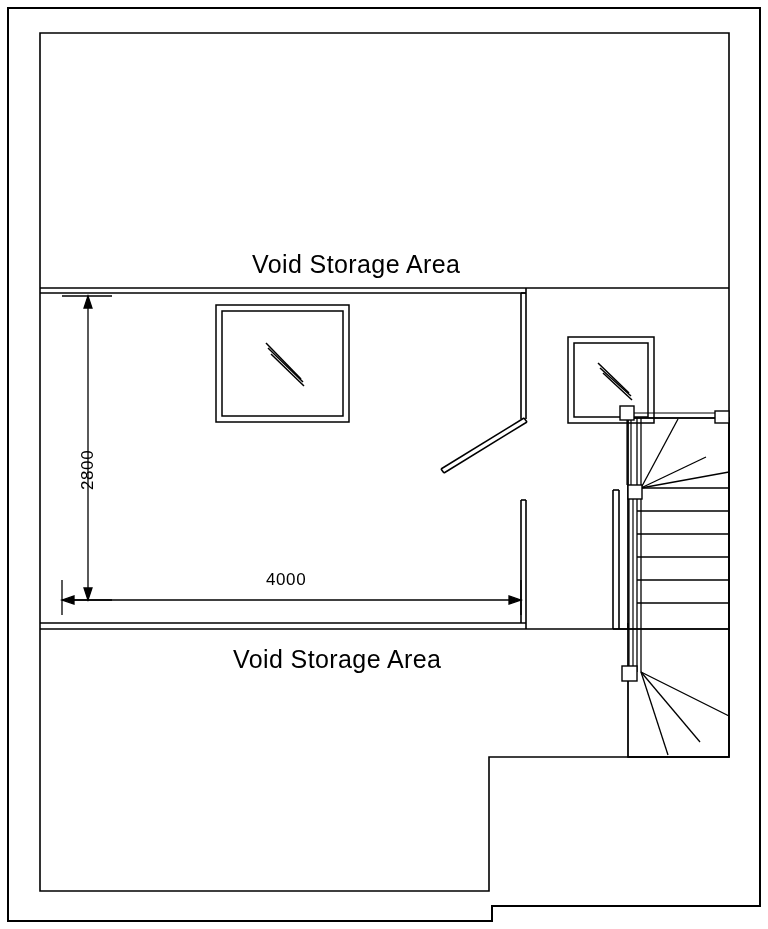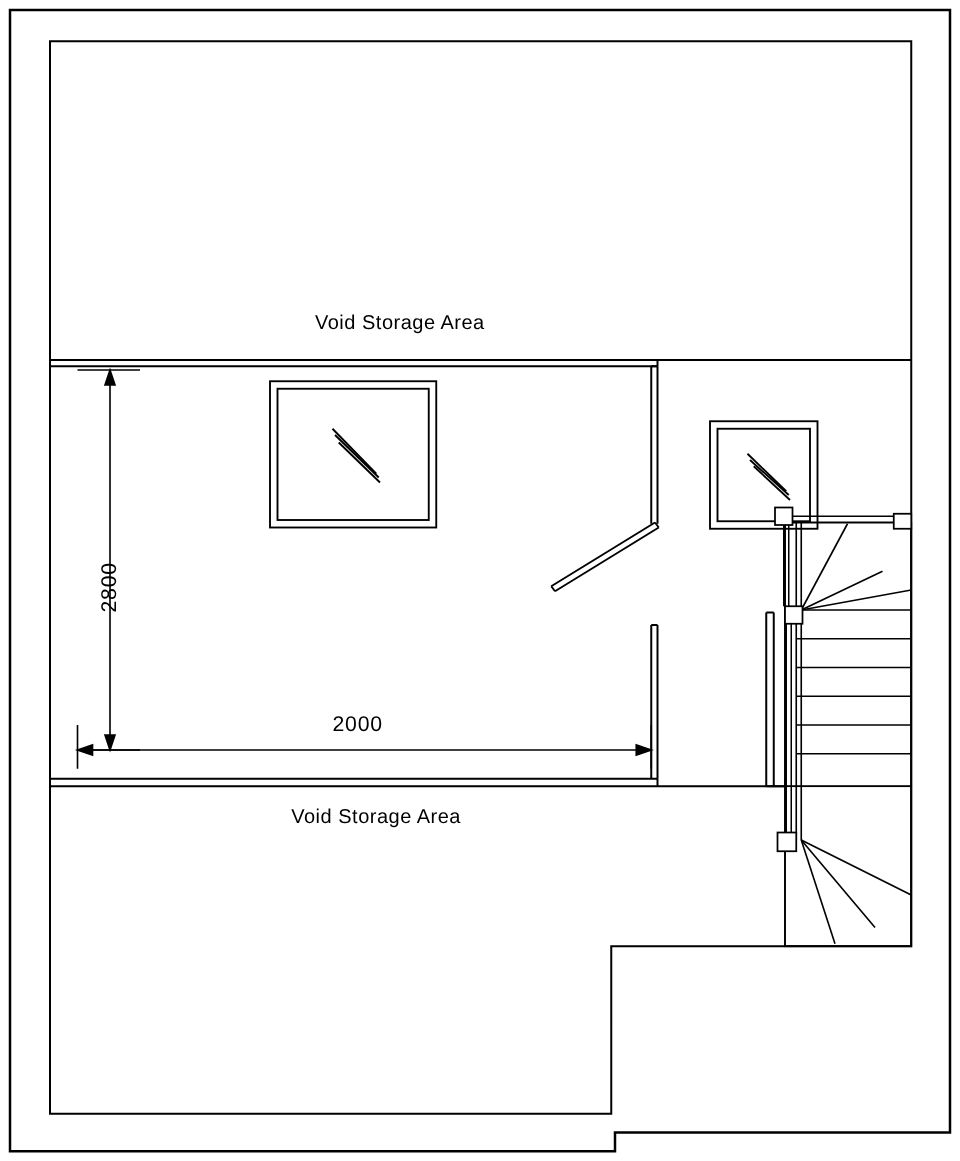--- a/index.html
+++ b/index.html
@@ -24,21 +24,21 @@
     width: 768px;
     height: 929px;
   }
   .lbl {
     position: absolute;
     color: #000000;
     font-family: "Liberation Sans", sans-serif;
     white-space: nowrap;
   }
   .room-label {
-    font-size: 16px;
+    font-size: 25px;
     letter-spacing: 0.4px;
   }
   .dim-label {
     font-size: 17px;
     letter-spacing: 0.6px;
   }
   .dim-vert {
     transform: rotate(-90deg);
     transform-origin: 0 0;
   }
@@ -173,15 +173,15 @@
     </g>
 
   </svg>
 
   <div class="lbl room-label" style="left:252px; top:250px;">Void Storage Area</div>
 
   <div class="lbl room-label" style="left:233px; top:645px;">Void Storage Area</div>
 
   <div class="lbl dim-label dim-vert" style="left:78px; top:490px;">2800</div>
 
-  <div class="lbl dim-label" style="left:266px; top:570px;">2000</div>
+  <div class="lbl dim-label" style="left:266px; top:570px;">4000</div>
 
 </div>
 
 </body></html>

